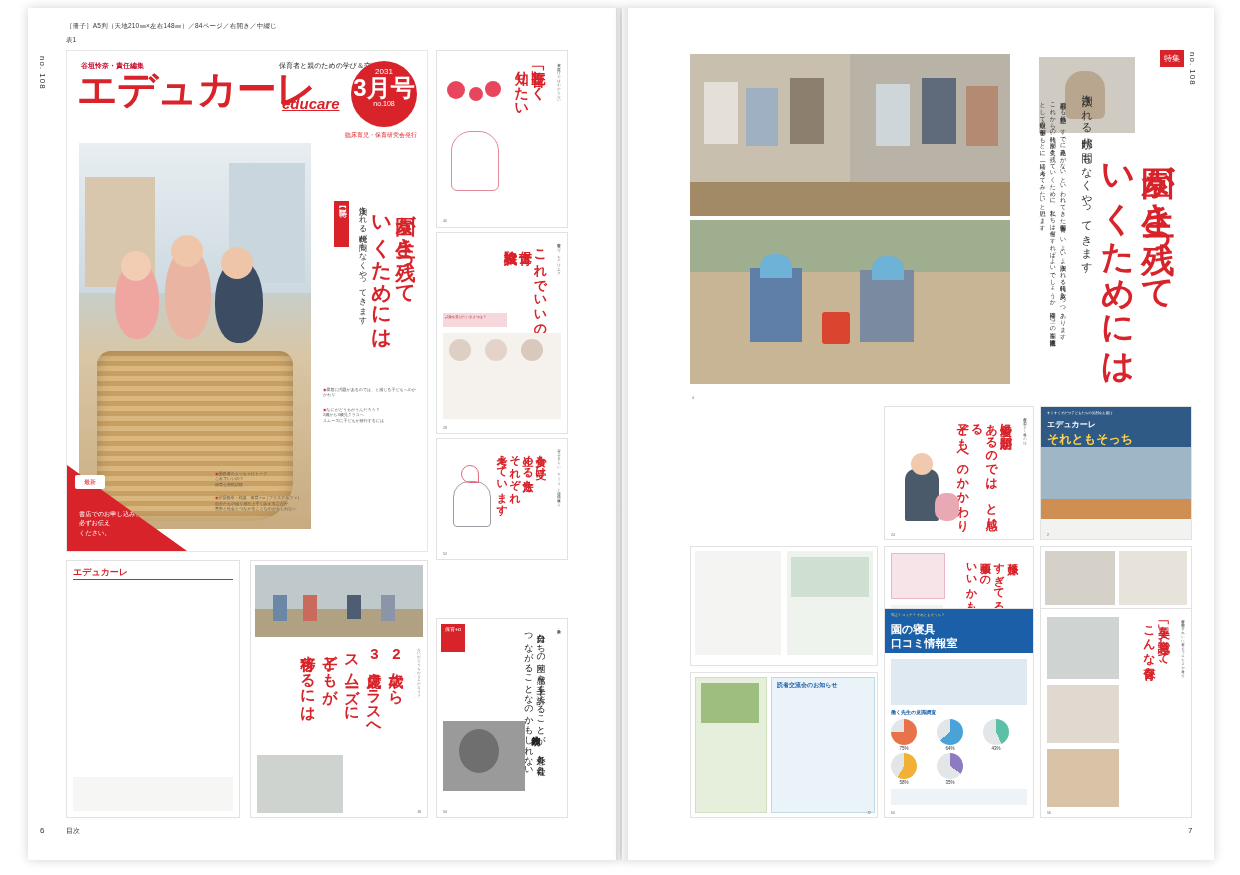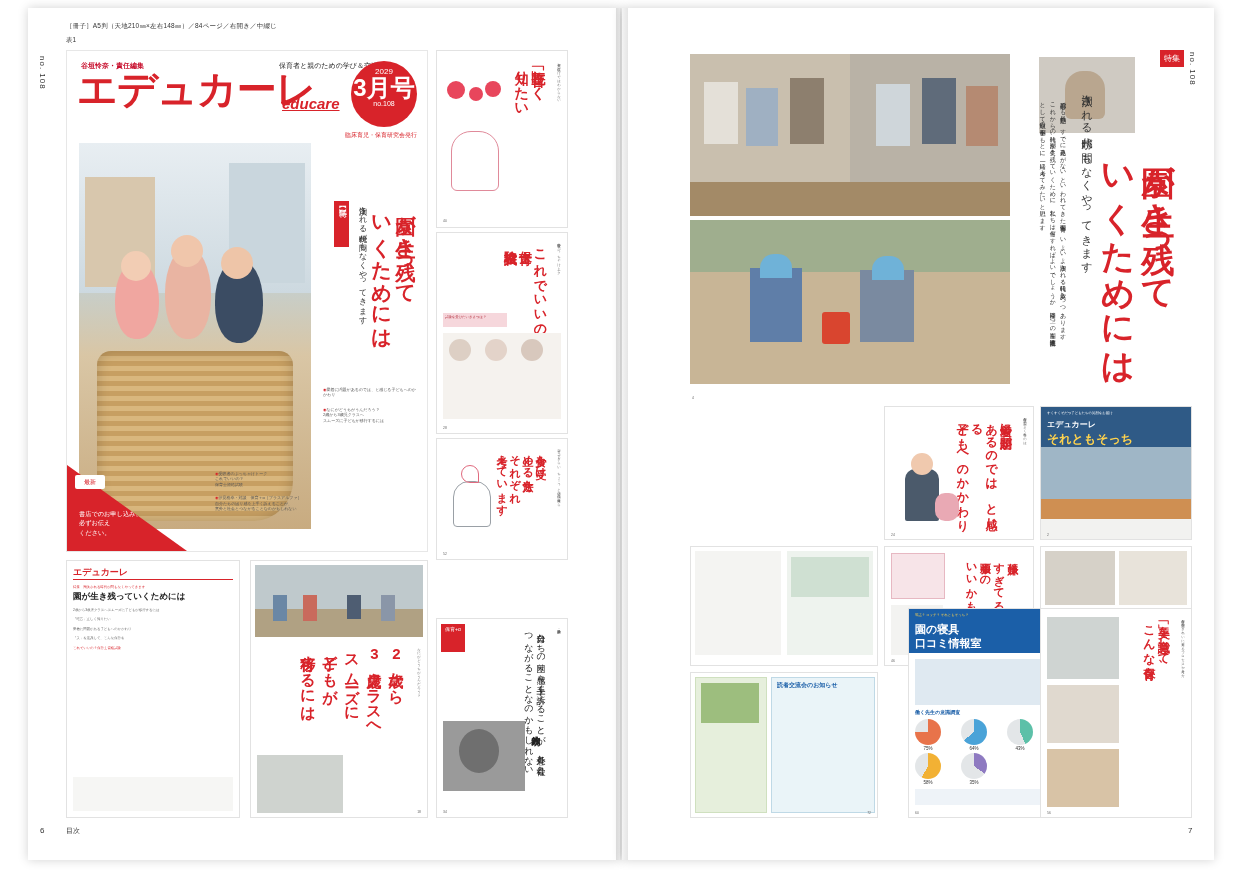--- a/index.html
+++ b/index.html
@@ -70,21 +70,21 @@
   <div class="folio-left">6</div>
   <div class="folio-left-label">目次</div>
   <div class="folio-right">7</div>
 
   <div class="cover">
     <div class="cover-sub">谷垣怜奈・責任編集</div>
     <div class="cover-sub2">保育者と親のための学び＆交流誌</div>
     <div class="logo">エデュカーレ</div>
     <div class="logo-en">educare</div>
     <div class="issue-badge">
-      <div class="yr">2029</div>
+      <div class="yr">2031</div>
       <div class="mo">3月号</div>
       <div class="no">no.108</div>
     </div>
     <div class="cover-pubinfo">臨床育児・保育研究会発行</div>
 
     <div class="cover-photo">
       <div style="position:absolute;left:0;top:0;width:100%;height:150px;background:linear-gradient(180deg,#e8eef2,#cdd9e0);"></div>
       <div style="position:absolute;left:6px;top:34px;width:70px;height:110px;background:#d8c7ad;"></div>
       <div style="position:absolute;right:6px;top:20px;width:76px;height:120px;background:#c9d6dd;"></div>
       <div class="basket"></div>
@@ -177,29 +177,20 @@
     <div style="position:absolute;left:10px;top:26px;width:46px;height:60px;">
       <div style="position:absolute;left:6px;top:16px;width:36px;height:44px;border:1.3px solid #9aa0a6;border-radius:16px 16px 4px 4px;"></div>
       <div style="position:absolute;left:14px;top:0;width:16px;height:16px;border:1.3px solid #e06a7e;border-radius:50% 50% 0 50%;"></div>
     </div>
     <div class="tiny2" style="position:absolute;left:6px;bottom:3px;">52</div>
   </div>
 
   <div class="thumb" style="left:66px;top:560px;width:172px;height:256px;">
     <div style="position:absolute;left:6px;top:5px;font-size:9px;font-weight:bold;color:#d8232a;">エデュカーレ</div>
     <div style="position:absolute;left:6px;top:18px;width:160px;height:1px;background:#d8232a;"></div>
-    <div style="position:absolute;left:6px;top:24px;width:160px;">
-      <div class="tiny2" style="color:#d8232a;margin-bottom:2px;">特集　淘汰される時代が間もなくやってきます</div>
-      <div style="font-size:8.5px;font-weight:bold;color:#222;line-height:1.25;margin-bottom:6px;">園が生き残っていくためには</div>
-      <div class="tiny2" style="margin-bottom:5px;">2歳から3歳児クラスへスムーズに子どもが移行するには</div>
-      <div class="tiny2" style="margin-bottom:5px;">「吃音」正しく知りたい</div>
-      <div class="tiny2" style="margin-bottom:5px;">愛着に問題がある子どもへのかかわり</div>
-      <div class="tiny2" style="margin-bottom:5px;">「美」を意識して、こんな保育を</div>
-      <div class="tiny2" style="color:#d8232a;">これでいいの？保育士資格試験</div>
-    </div>
     <div style="position:absolute;left:6px;bottom:6px;width:160px;height:34px;background:#f6f6f4;"></div>
   </div>
 
   <div class="thumb" style="left:250px;top:560px;width:176px;height:256px;">
     <div style="position:absolute;left:4px;top:4px;width:168px;height:72px;background:#bfc9cc;overflow:hidden;">
       <div style="position:absolute;left:0;bottom:0;width:100%;height:28px;background:#b0a183;"></div>
       <div style="position:absolute;left:18px;bottom:16px;width:14px;height:26px;background:#6a87a5;"></div>
       <div style="position:absolute;left:48px;bottom:16px;width:14px;height:26px;background:#c96a5c;"></div>
       <div style="position:absolute;left:92px;bottom:18px;width:14px;height:24px;background:#4e5d72;"></div>
       <div style="position:absolute;left:126px;bottom:16px;width:14px;height:26px;background:#8a96a8;"></div>
@@ -305,21 +296,21 @@
   </div>
 
   <div class="thumb" style="left:690px;top:672px;width:186px;height:144px;">
     <div style="position:absolute;left:4px;top:4px;width:70px;height:134px;background:#e6efdc;border:1px solid #cfe0bf;"></div>
     <div style="position:absolute;left:10px;top:10px;width:58px;height:40px;background:#9dbe7e;"></div>
     <div style="position:absolute;left:80px;top:4px;width:102px;height:134px;background:#eaf4f8;border:1px solid #bfd9e6;"></div>
     <div style="position:absolute;left:86px;top:8px;font-size:6px;font-weight:bold;color:#1b5fa8;">読者交流会のお知らせ</div>
     <div class="tiny2" style="position:absolute;right:6px;bottom:2px;">72</div>
   </div>
 
-  <div class="thumb" style="left:884px;top:608px;width:148px;height:208px;margin-left:24px;">
+  <div class="thumb" style="left:884px;top:608px;width:148px;height:208px;">
     <div style="position:absolute;left:0;top:0;width:100%;height:44px;background:#1b5fa8;"></div>
     <div class="tiny2" style="position:absolute;left:6px;top:4px;color:#ffd34d;">等話？ コッチ？ それともそっち？</div>
     <div style="position:absolute;left:6px;top:13px;font-size:11px;font-weight:bold;color:#fff;">園の寝具</div>
     <div style="position:absolute;left:6px;top:27px;font-size:11px;font-weight:bold;color:#fff;text-align:right;">口コミ情報室</div>
     <div style="position:absolute;left:6px;top:50px;width:136px;height:46px;background:#dfe9f1;"></div>
     <div style="position:absolute;left:6px;top:100px;font-size:5px;font-weight:bold;color:#1b5fa8;">働く先生の意識調査</div>
     <div id="pie-row" style="position:absolute;left:6px;top:110px;width:136px;height:64px;">
         <div style="position: absolute; width: 26px; text-align: center; top: 0px; left: 0px;">
           <div style="width: 26px; height: 26px; border-radius: 50%; background: conic-gradient(rgb(232, 115, 74) 0deg, rgb(232, 115, 74) 270deg, rgb(227, 230, 232) 270deg, rgb(227, 230, 232) 360deg);"></div>
           <div style="font-size: 4.5px; color: rgb(51, 51, 51); margin-top: 1px;">75%</div>

